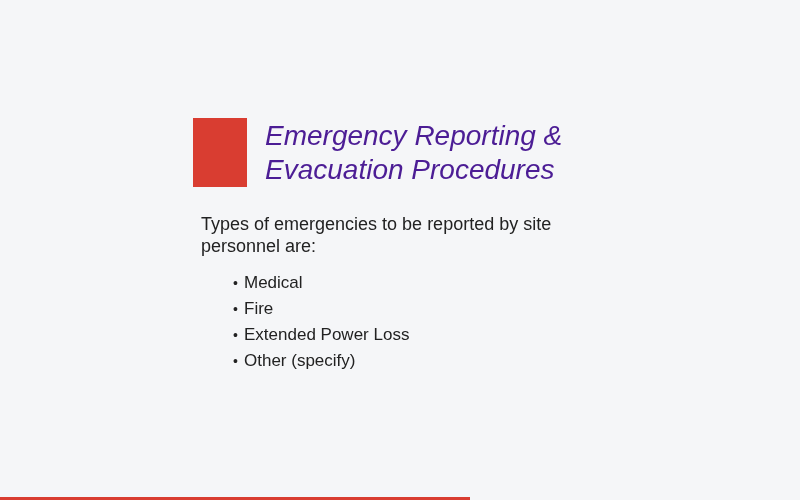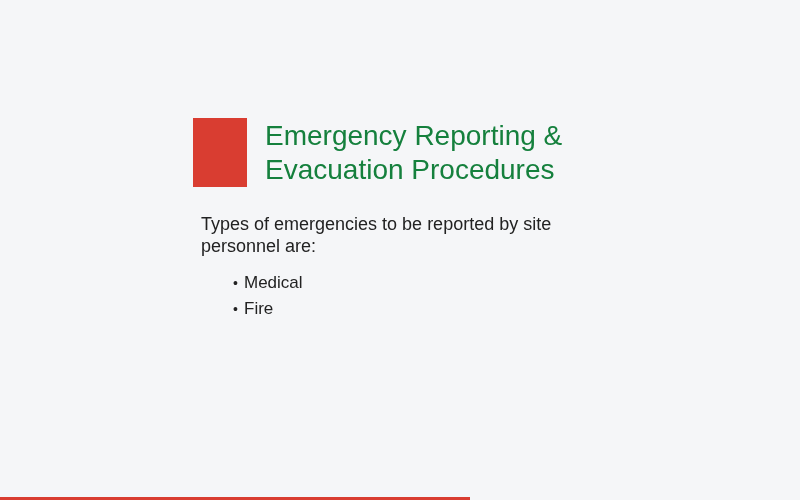--- a/index.html
+++ b/index.html
@@ -11,22 +11,23 @@
       position: relative;
     }
     .red-block {
       position: absolute; left: 193px; top: 118px;
       width: 54px; height: 69px;
       background: #d93d31;
     }
     .title {
       position: absolute; left: 265px; top: 119px;
       font-size: 28px; line-height: 34px; font-weight: normal;
-      margin: 0; color: #15803d;
+      margin: 0; color: #4c1d95;
       width: 360px;
+      font-style: italic;
     }
     .intro {
       position: absolute; left: 193px; top: 205px;
       font-size: 18px; line-height: 22px; margin: 8px;
       width: 380px;
     }
     .list {
       position: absolute; left: 222px; top: 259px;
       margin: 11px; padding: 0; list-style: none;
       font-size: 17px;
@@ -44,15 +45,17 @@
 
 <div class="red-block"></div>
 
 <h1 class="title">Emergency Reporting &amp; Evacuation Procedures</h1>
 
 <p class="intro">Types of emergencies to be reported by site personnel are:</p>
 
 <ul class="list">
   <li><span class="bullet">•</span><span>Medical</span></li>
   <li><span class="bullet">•</span><span>Fire</span></li>
+  <li><span class="bullet">•</span><span>Extended Power Loss</span></li>
+  <li><span class="bullet">•</span><span>Other (specify)</span></li>
 </ul>
 
 <div class="bottom-bar"></div>
 
 </body></html>

